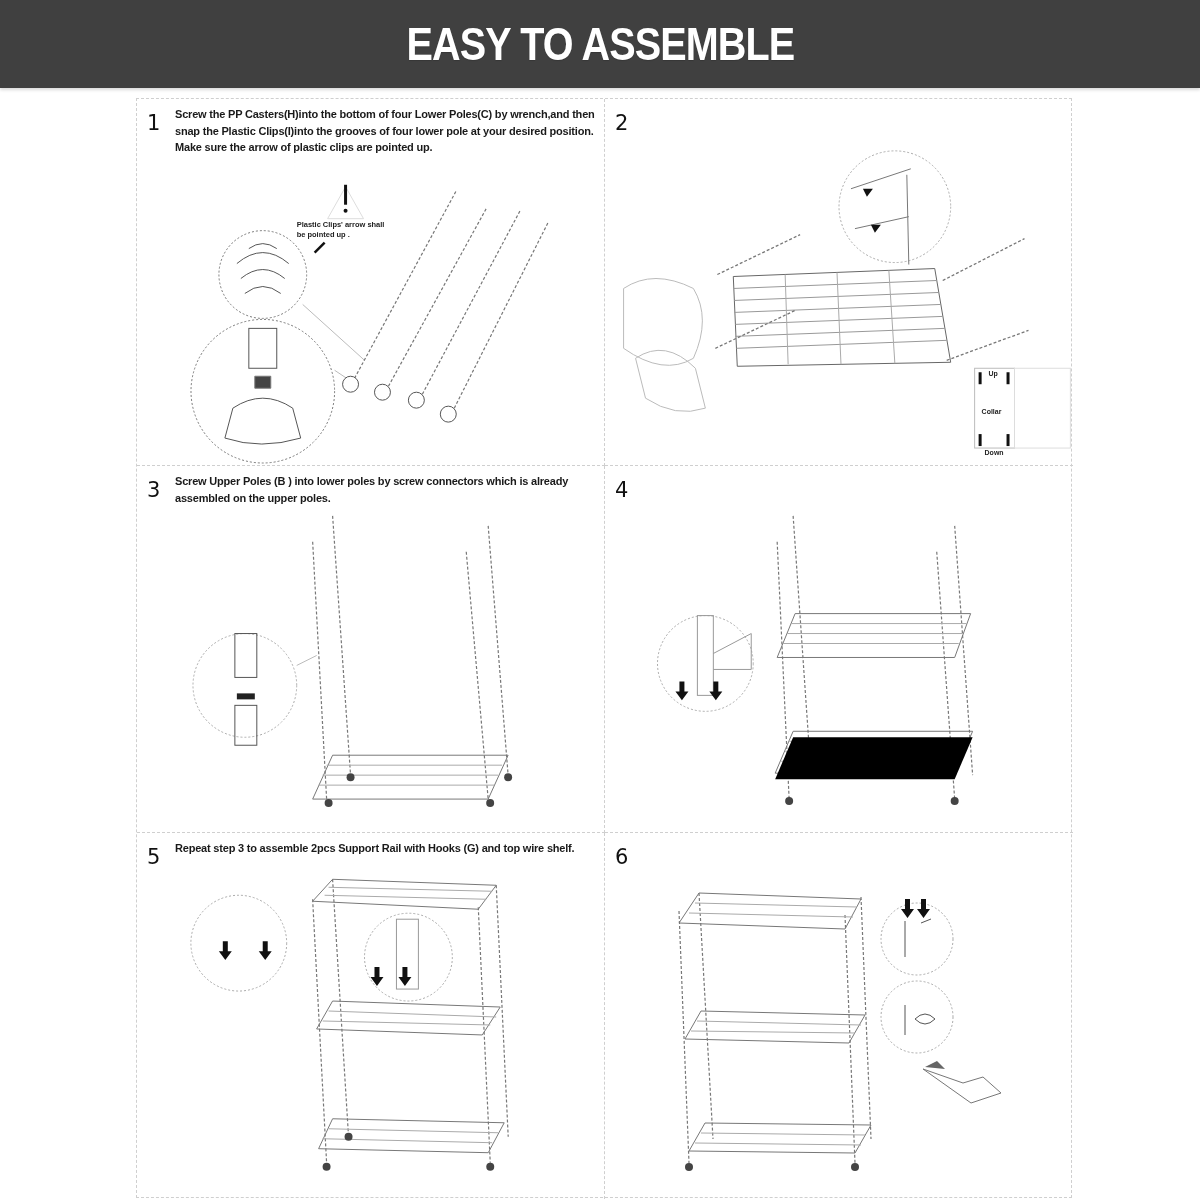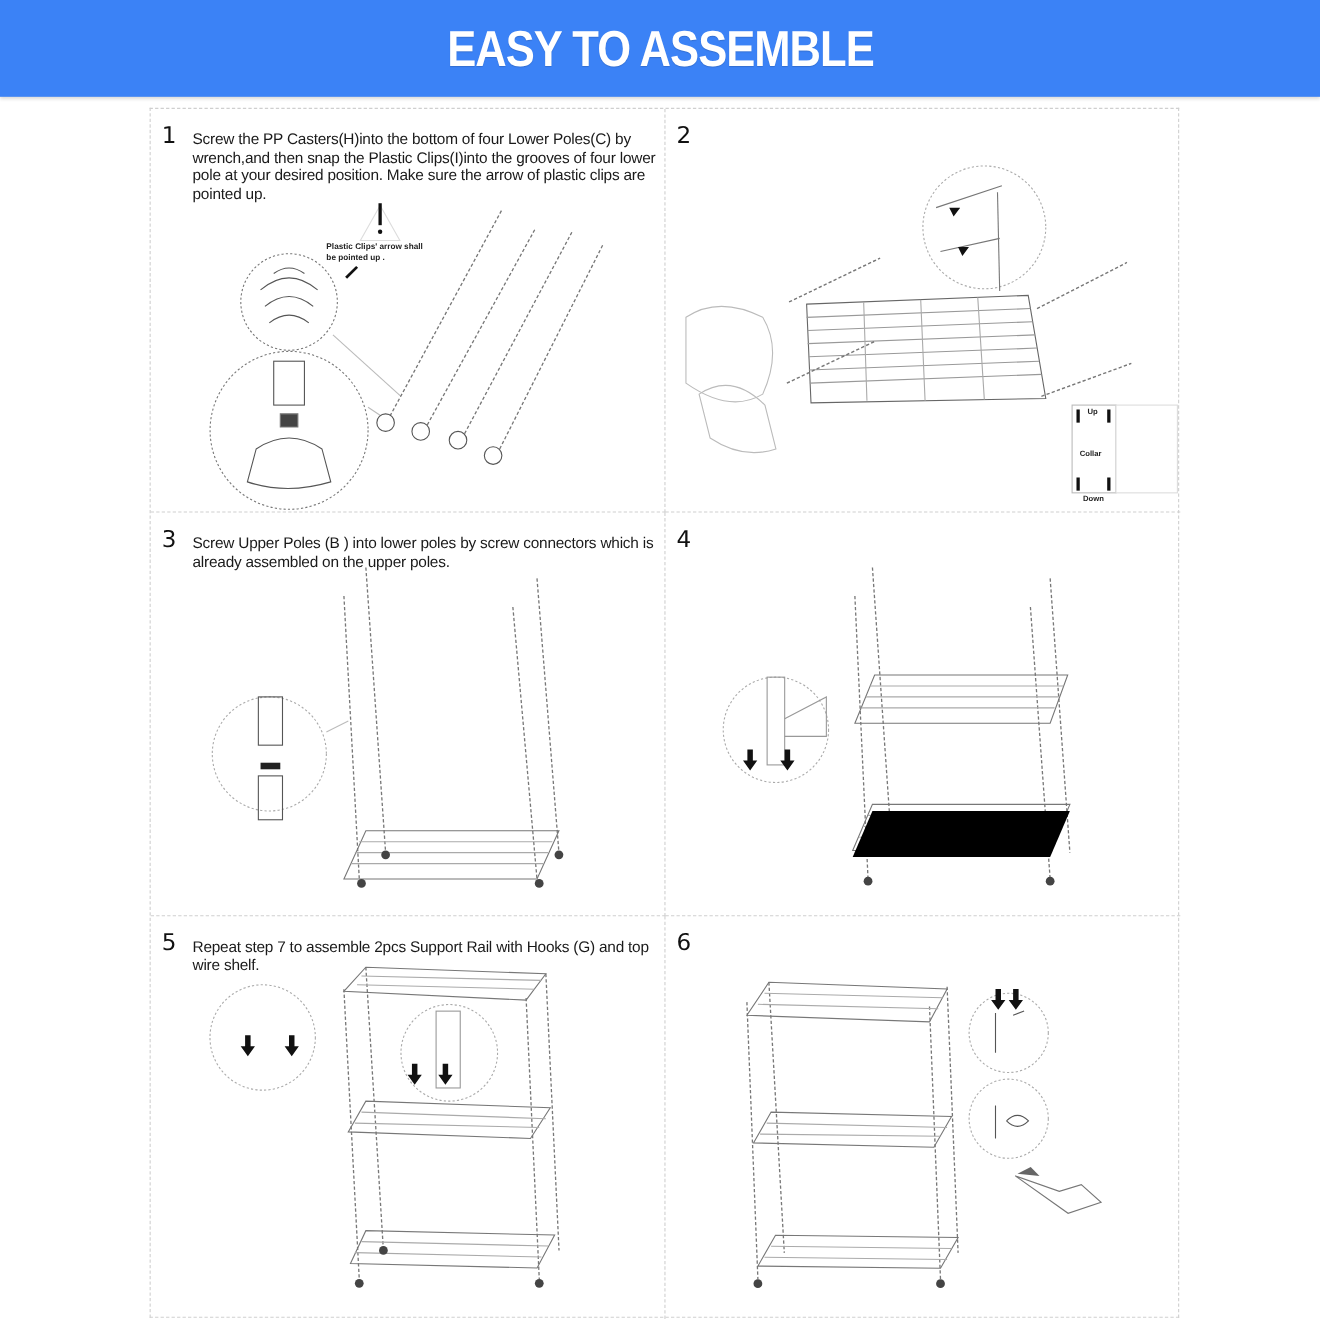--- a/index.html
+++ b/index.html
@@ -1,21 +1,21 @@
 <!DOCTYPE html>
 <html><head>
 <meta charset="utf-8">
 <style>
   * { box-sizing: border-box; margin: 0; padding: 0; }
   html, body { width: 1200px; height: 1200px; background: #ffffff; overflow: hidden; }
   body { position: relative; font-family: "Liberation Sans", "DejaVu Sans", sans-serif; color: #111; }
 
   .banner {
     position: absolute; left: 0; top: 0; width: 1200px; height: 88px;
-    background: #3b82f6;
+    background: #404040;
     display: flex; align-items: center; justify-content: center;
     box-shadow: 0 2px 3px rgba(0,0,0,0.15);
   }
   .banner-title {
     color: #ffffff; font-family: "Liberation Sans", sans-serif; font-weight: 700;
     font-size: 46px; letter-spacing: -1px; transform: scaleX(0.86);
     text-shadow: 0 1px 1px rgba(0,0,0,0.15);
   }
 
   .grid {
@@ -28,23 +28,22 @@
   }
   .panel.right { border-right: none; }
   .panel.bottom { border-bottom: none; }
 
   .step-num {
     position: absolute; left: 10px; top: 12px; font-size: 21px; font-weight: 400;
     font-family: "DejaVu Sans", sans-serif; color: #111;
   }
   .step-text {
     position: absolute; left: 38px; top: 7px; right: 4px;
-    font-size: 14px; line-height: 16.5px; font-weight: 400; color: #1a1a1a;
+    font-size: 11px; line-height: 16.5px; font-weight: 700; color: #1a1a1a;
     letter-spacing: -0.2px;
-    margin-top: 12px;
   }
   .illus { position: absolute; left: 0; top: 0; width: 100%; height: 100%; pointer-events: none; }
   .label-small { font-family: "Liberation Sans", sans-serif; font-weight: 700; fill: #222; }
 </style>
 </head>
 <body>
 
 <div class="banner">
   <div class="banner-title">EASY TO ASSEMBLE</div>
 </div>
@@ -167,21 +166,21 @@
       <path d="M108 188 L146 168 L146 204 L108 204" stroke="#999" fill="none"></path>
       <g fill="#111">
         <path d="M74 216 h5 v10 h4 l-6.5 9 l-6.5 -9 h4 z"></path>
         <path d="M108 216 h5 v10 h4 l-6.5 9 l-6.5 -9 h4 z"></path>
       </g>
     </svg>
   </div>
 
   <div class="panel bottom" style="left:0;top:734px;width:468px;height:366px;">
     <div class="step-num">5</div>
-    <div class="step-text">Repeat step 7  to assemble 2pcs Support Rail with Hooks (G) and top wire shelf.</div>
+    <div class="step-text">Repeat step 3  to assemble 2pcs Support Rail with Hooks (G) and top wire shelf.</div>
     <svg class="illus" viewBox="0 0 468 366">
       <g stroke="#777" fill="none" stroke-width="1.2" stroke-dasharray="3 2">
         <line x1="176" y1="66" x2="190" y2="330"></line>
         <line x1="196" y1="46" x2="212" y2="304"></line>
         <line x1="342" y1="74" x2="354" y2="330"></line>
         <line x1="360" y1="52" x2="372" y2="304"></line>
       </g>
       <g stroke="#777" fill="none">
         <path d="M196 46 L360 52 L342 76 L176 68 Z"></path>
         <path d="M192 54 L356 58 M188 62 L350 66" stroke="#aaa"></path>

